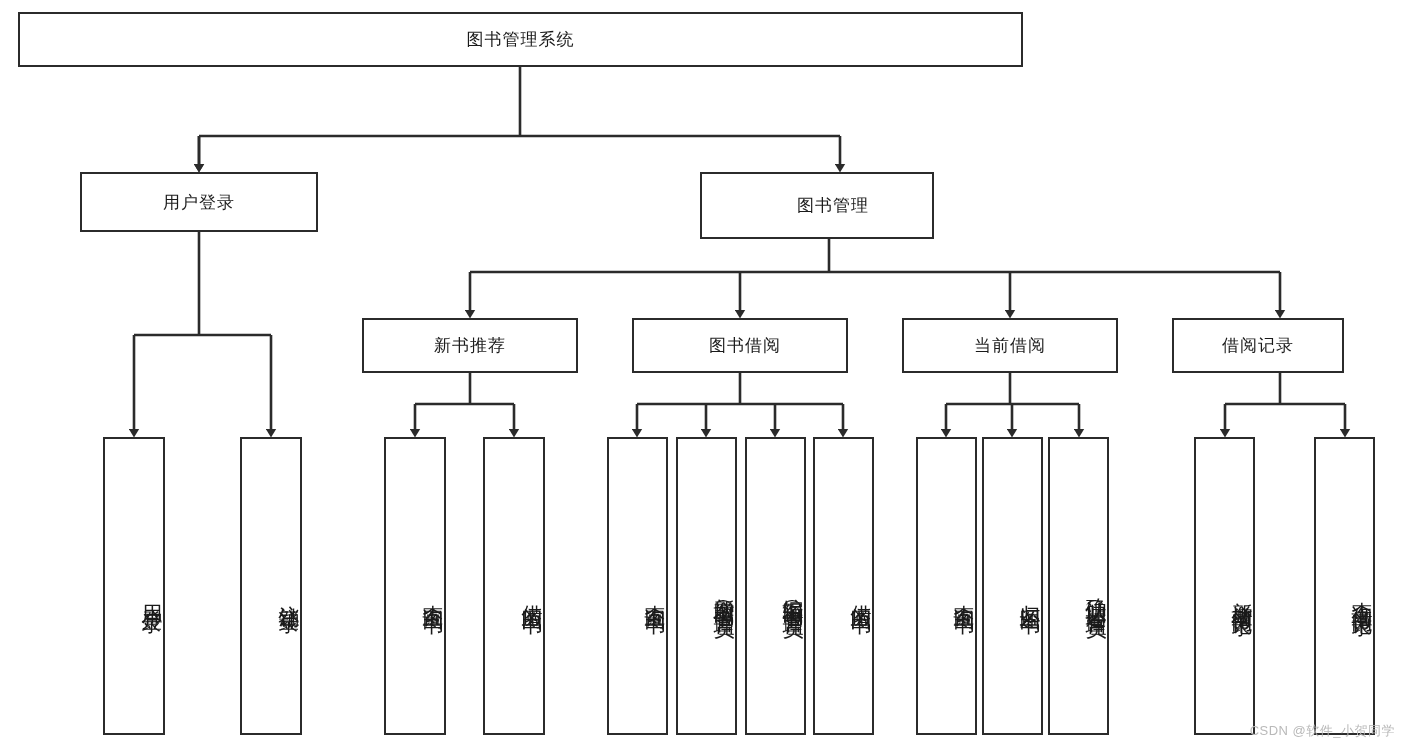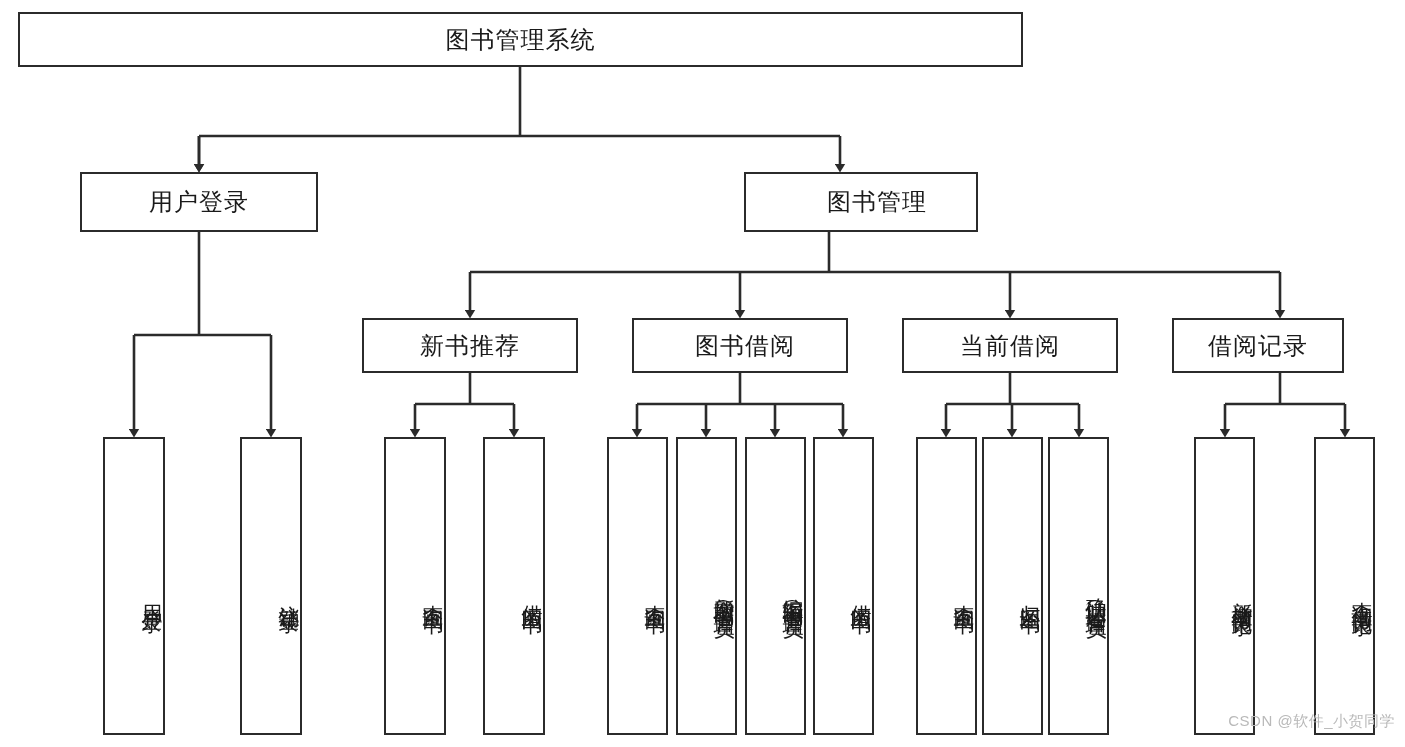--- a/index.html
+++ b/index.html
@@ -28,43 +28,43 @@
     position: absolute;
     box-sizing: border-box;
     background: #ffffff;
     border: 2px solid #2b2b2b;
     display: flex;
     align-items: center;
     justify-content: center;
     color: #1a1a1a;
   }
   .node.h {
-    font-size: 24px;
+    font-size: 17px;
     letter-spacing: 1px;
   }
   .node.v {
     writing-mode: vertical-rl;
     text-orientation: upright;
     font-size: 21px;
     letter-spacing: 3px;
     align-items: flex-start;
     justify-content: center;
     padding-top: 16px;
   }
   .node.v .vtext {
     writing-mode: vertical-rl;
     text-orientation: upright;
     display: block;
     line-height: 1.05;
   }
   .watermark {
     position: absolute;
     right: 10px;
-    bottom: 16px;
-    font-size: 15px;
+    bottom: 7px;
+    font-size: 13px;
     color: #b9b9b9;
     letter-spacing: 0.5px;
     white-space: nowrap;
   }
 </style>
 </head>
 <body>
 
 <div id="canvas">
 
@@ -119,21 +119,21 @@
     </g>
   </svg>
 
   <div class="node h" style="left:18px; top:12px; width:1005px; height:55px;">
     <span>图书管理系统</span>
   </div>
 
   <div class="node h" style="left:80px; top:172px; width:238px; height:60px;">
     <span>用户登录</span>
   </div>
-  <div class="node h" style="left:744px; top:172px; width:234px; height:60px;padding-left:32px;">
+  <div class="node h" style="left:700px; top:172px; width:234px; height:67px;padding-left:32px;">
     <span>图书管理</span>
   </div>
 
   <div class="node h" style="left:362px; top:318px; width:216px; height:55px;">
     <span>新书推荐</span>
   </div>
   <div class="node h" style="left:632px; top:318px; width:216px; height:55px;padding-left:10px;">
     <span>图书借阅</span>
   </div>
   <div class="node h" style="left:902px; top:318px; width:216px; height:55px;justify-content:center;">

